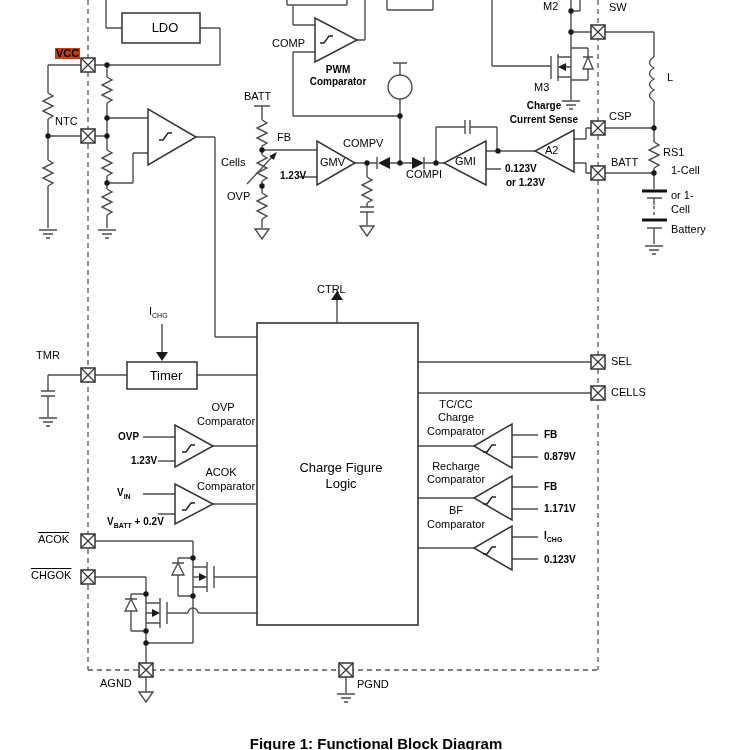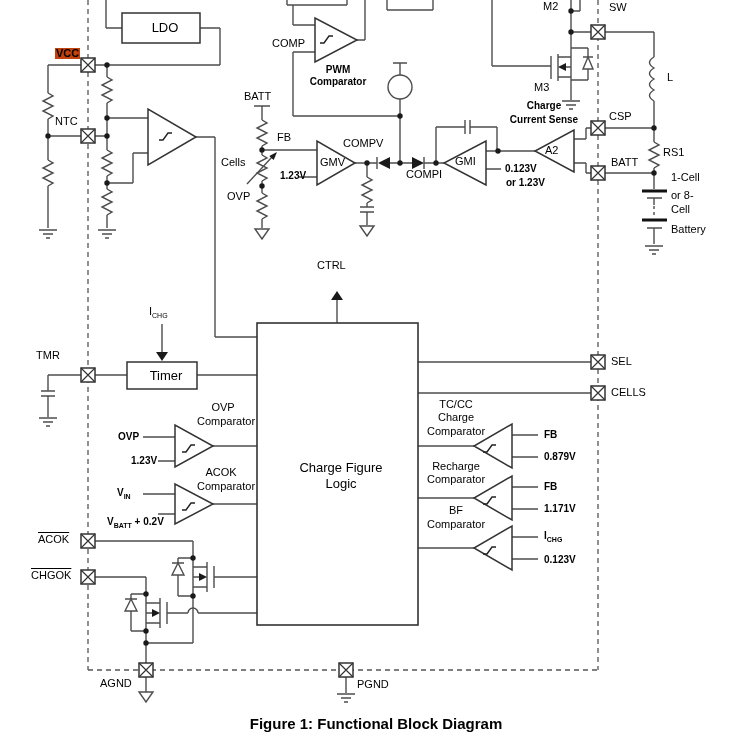--- a/index.html
+++ b/index.html
@@ -263,25 +263,25 @@
 <span class="lbl sm2 ctr" style="left:540px;top:115px">Current Sense</span>
 <span class="lbl sm2" style="left:505px;top:164px">0.123V</span>
 <span class="lbl sm2" style="left:506px;top:178px">or 1.23V</span>
 <span class="lbl" style="left:543px;top:1px">M2</span>
 <span class="lbl" style="left:609px;top:2px">SW</span>
 <span class="lbl" style="left:534px;top:82px">M3</span>
 <span class="lbl" style="left:667px;top:72px">L</span>
 <span class="lbl" style="left:609px;top:111px">CSP</span>
 <span class="lbl" style="left:663px;top:147px">RS1</span>
 <span class="lbl" style="left:611px;top:157px">BATT</span>
-<span class="lbl" style="left:671px;top:172px">1-Cell</span>
-<span class="lbl" style="left:671px;top:190px">or 8-</span>
+<span class="lbl" style="left:671px;top:165px">1-Cell</span>
+<span class="lbl" style="left:671px;top:190px">or 1-</span>
 <span class="lbl" style="left:671px;top:204px">Cell</span>
 <span class="lbl" style="left:671px;top:224px">Battery</span>
-<span class="lbl" style="left:317px;top:260px">CTRL</span>
+<span class="lbl" style="left:317px;top:284px">CTRL</span>
 <span class="lbl" style="left:149px;top:306px"><span>I</span><sub>CHG</sub></span>
 <span class="lbl" style="left:36px;top:350px">TMR</span>
 <span class="lbl lg ctr" style="left:162px;top:369px">Timer</span>
 <span class="lbl lg ctr" style="left:337px;top:461px">Charge Figure</span>
 <span class="lbl lg ctr" style="left:337px;top:477px">Logic</span>
 <span class="lbl ctr" style="left:219px;top:402px">OVP</span>
 <span class="lbl ctr" style="left:222px;top:416px">Comparator</span>
 <span class="lbl sm2" style="left:118px;top:432px">OVP</span>
 <span class="lbl sm2" style="left:131px;top:456px">1.23V</span>
 <span class="lbl ctr" style="left:217px;top:467px">ACOK</span>
@@ -300,14 +300,14 @@
 <span class="lbl sm2" style="left:544px;top:430px">FB</span>
 <span class="lbl sm2" style="left:544px;top:452px">0.879V</span>
 <span class="lbl ctr" style="left:452px;top:461px">Recharge</span>
 <span class="lbl ctr" style="left:452px;top:474px">Comparator</span>
 <span class="lbl sm2" style="left:544px;top:482px">FB</span>
 <span class="lbl sm2" style="left:544px;top:504px">1.171V</span>
 <span class="lbl ctr" style="left:452px;top:505px">BF</span>
 <span class="lbl ctr" style="left:452px;top:519px">Comparator</span>
 <span class="lbl sm2" style="left:544px;top:531px"><span>I</span><sub>CHG</sub></span>
 <span class="lbl sm2" style="left:544px;top:555px">0.123V</span>
-<span class="lbl cap ctr" style="left:372px;top:716px">Figure 1: Functional Block Diagram</span>
+<span class="lbl cap ctr" style="left:372px;top:736px">Figure 1: Functional Block Diagram</span>
 </div>
 
 </body></html>

